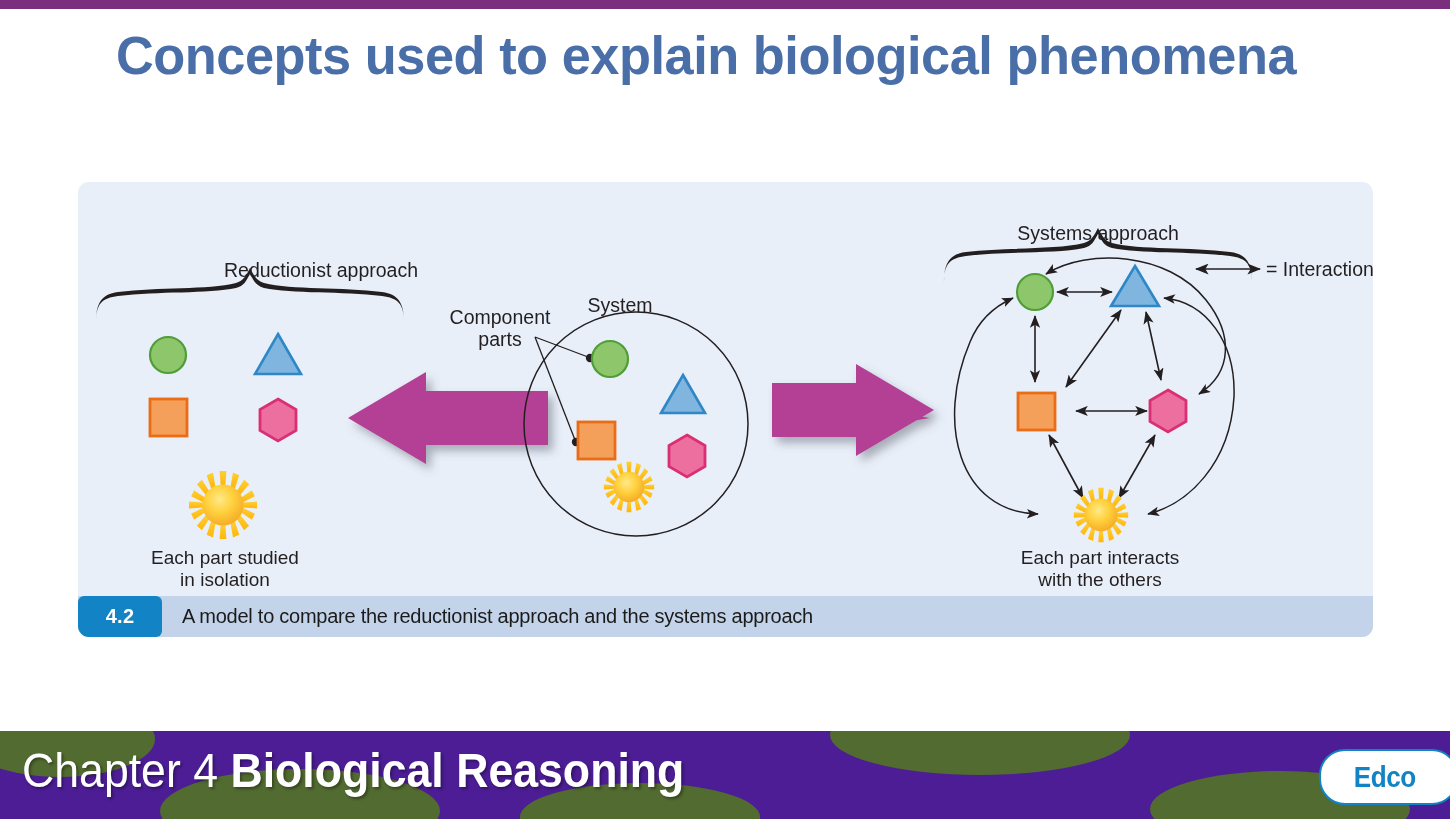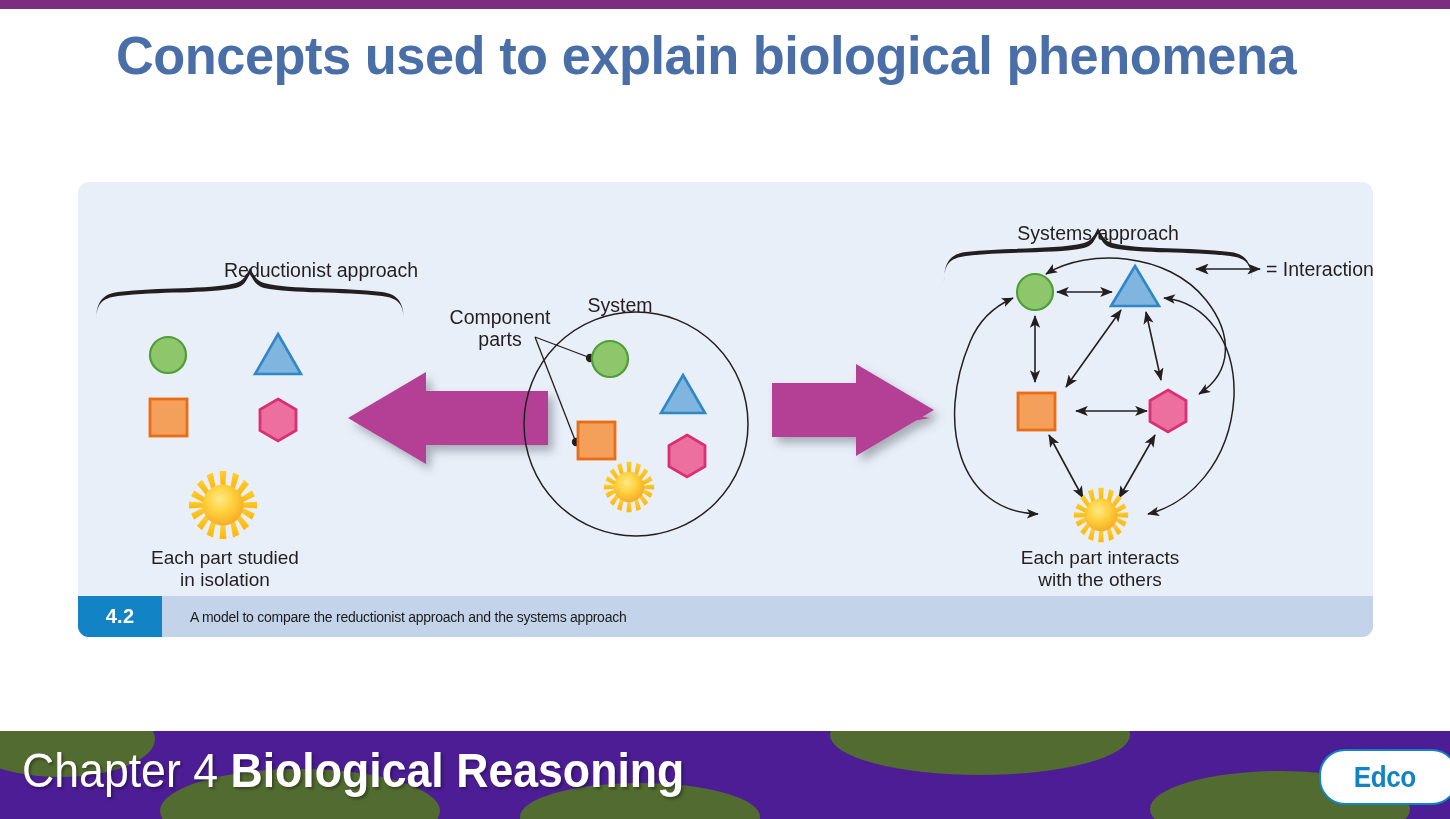--- a/index.html
+++ b/index.html
@@ -67,27 +67,28 @@
   #caption-number {
     width: 84px;
     background: #1283C4;
     color: #ffffff;
     font-weight: bold;
     font-size: 20px;
     display: flex;
     align-items: center;
     justify-content: center;
     letter-spacing: 0.3px;
+    border-radius: 6px;
   }
   #caption-text {
     flex: 1;
     display: flex;
     align-items: center;
-    padding-left: 28px;
-    font-size: 14px;
+    padding-left: 20px;
+    font-size: 20px;
     color: #1B1B1B;
     letter-spacing: -0.25px;
   }
 
   
   #bottom-banner {
     position: absolute;
     left: 0;
     top: 731px;
     width: 1450px;

